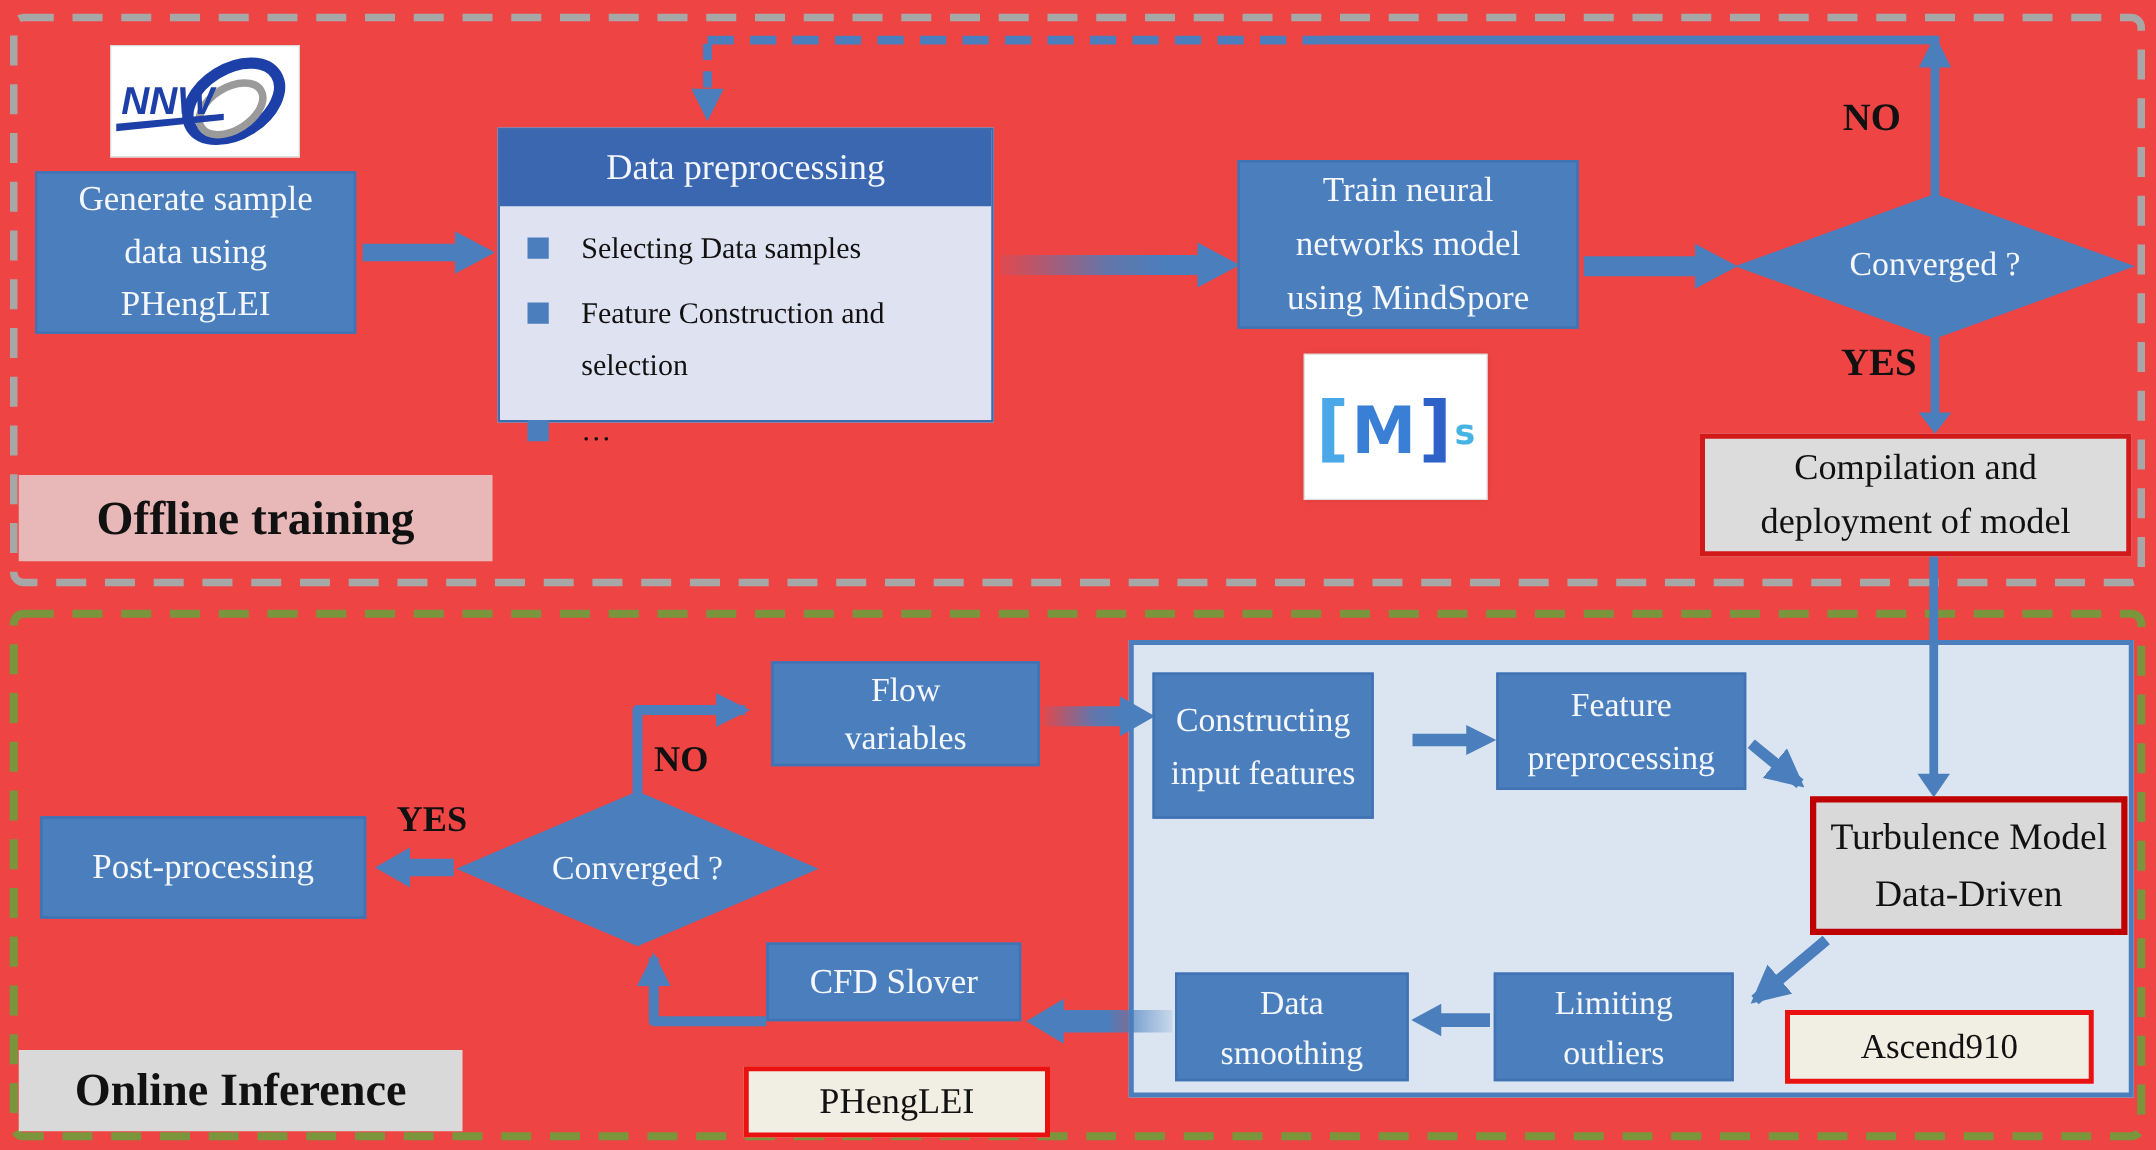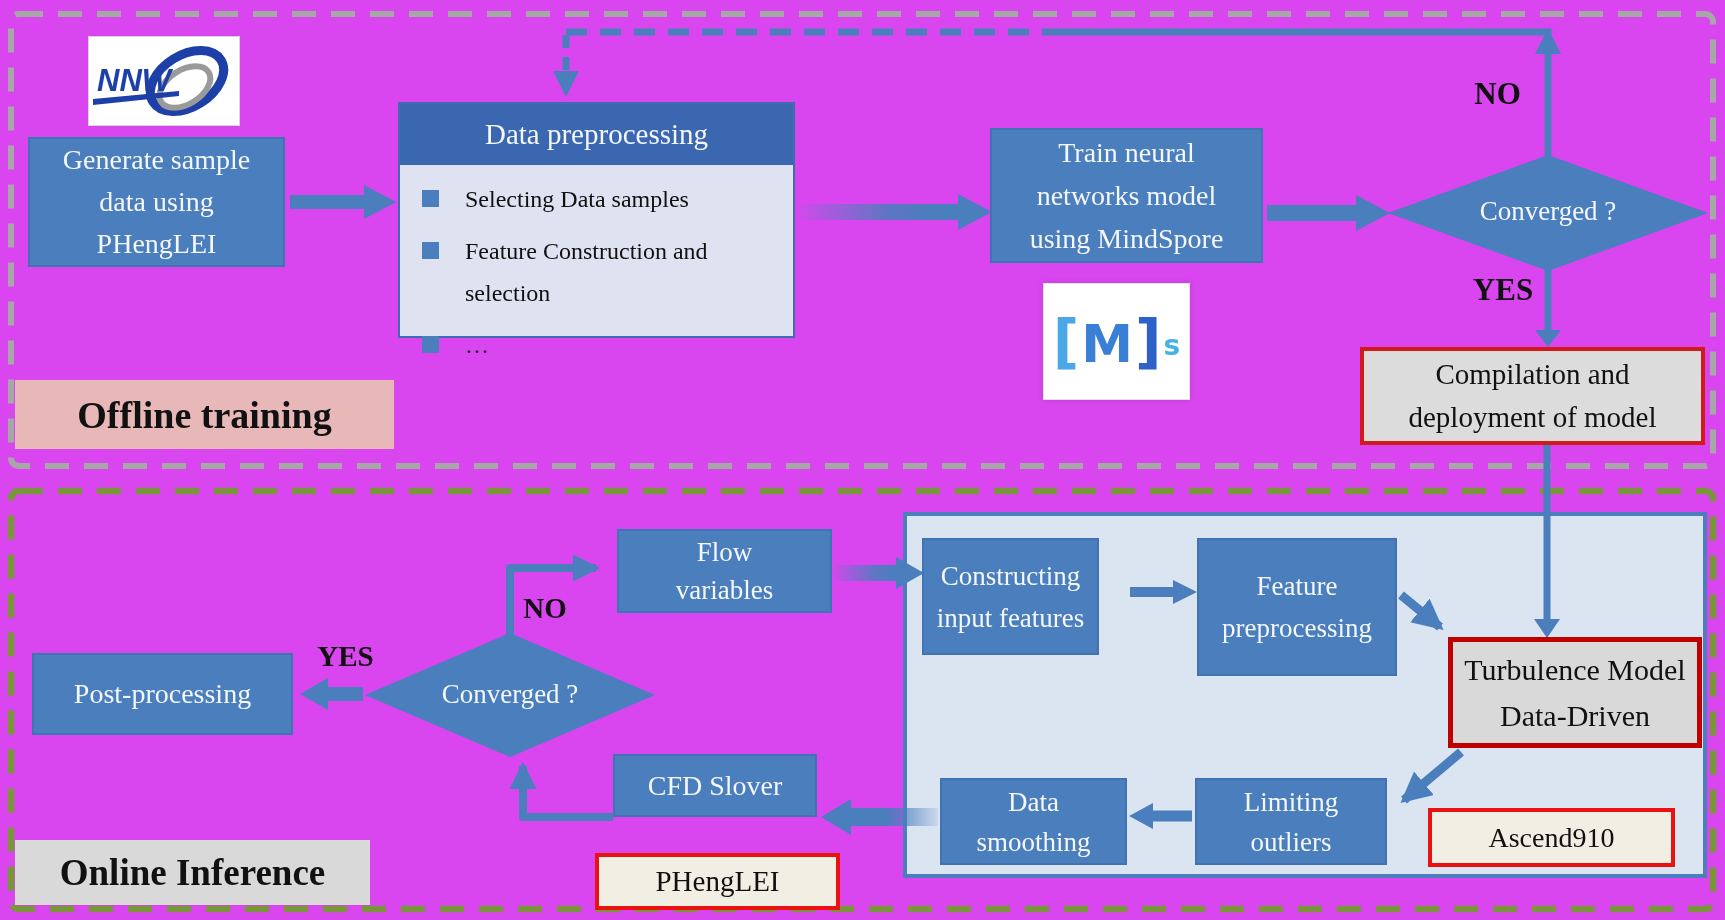--- a/index.html
+++ b/index.html
@@ -1,16 +1,16 @@
 <!DOCTYPE html>
 <html><head>
 <meta charset="utf-8">
 <style>
   html,body{margin:0;padding:0;background:#fff;}
-  .canvas{position:relative;width:1725px;height:920px;background:#d946ef;overflow:hidden;
+  .canvas{position:relative;width:1725px;height:920px;background:#ef4444;overflow:hidden;
           font-family:"Liberation Serif","DejaVu Serif",serif;}
   svg.overlay{position:absolute;left:0;top:0;z-index:5;}
   .node{position:absolute;z-index:10;display:flex;flex-direction:column;align-items:center;justify-content:center;
         text-align:center;box-sizing:border-box;}
   .blue{background:#4a7ebc;border:2px solid #4173b4;color:#f4f7fb;}
   .ln{display:block;}
   
   .nnw-card{left:88px;top:36px;width:150px;height:88px;background:#fff;border:1px solid #d6d6d6;z-index:10;position:absolute;}
   .generate{left:28px;top:137px;width:257px;height:130px;font-size:28px;line-height:42px;}
   .preproc{left:398px;top:102px;width:397px;height:236px;z-index:10;position:absolute;box-sizing:border-box;
@@ -31,21 +31,21 @@
   .ms-card .sup{color:#45b4e4;font-size:28px;vertical-align:super;margin-left:2px;}
   .comp{left:1360px;top:347px;width:345px;height:98px;background:#dcdcdc;border:4px solid #d21a1a;
         color:#111;font-size:29px;line-height:43px;}
   .offline-label{left:15px;top:380px;width:379px;height:69px;background:#e7b8b7;color:#111;
                  font-weight:bold;font-size:38px;}
   
   .panel{position:absolute;left:903px;top:512px;width:804px;height:366px;background:#dbe5f2;
          border:4px solid #4a7ebc;box-sizing:border-box;z-index:2;}
   .flowv{left:617px;top:529px;width:215px;height:84px;font-size:27px;line-height:38px;}
   .constructing{left:922px;top:538px;width:177px;height:117px;font-size:27px;line-height:42px;}
-  .feature{left:1197px;top:538px;width:200px;height:138px;font-size:27px;line-height:42px;}
+  .feature{left:1197px;top:538px;width:200px;height:94px;font-size:27px;line-height:42px;}
   .datadriven{left:1448px;top:637px;width:254px;height:111px;background:#d9d9d9;border:5px solid #c00000;
               color:#111;font-size:30px;line-height:46px;}
   .limiting{left:1195px;top:778px;width:192px;height:87px;font-size:27px;line-height:40px;}
   .smoothing{left:940px;top:778px;width:187px;height:87px;font-size:27px;line-height:40px;}
   .cfd{left:613px;top:754px;width:204px;height:63px;font-size:28px;}
   .phenglei{left:595px;top:853px;width:245px;height:57px;background:#f1eee3;border:4px solid #ea1111;
             color:#111;font-size:29px;}
   .ascend{left:1428px;top:808px;width:247px;height:59px;background:#f1eee3;border:4px solid #ea1111;
           color:#111;font-size:28px;}
   .post{left:32px;top:653px;width:261px;height:82px;font-size:28px;}

